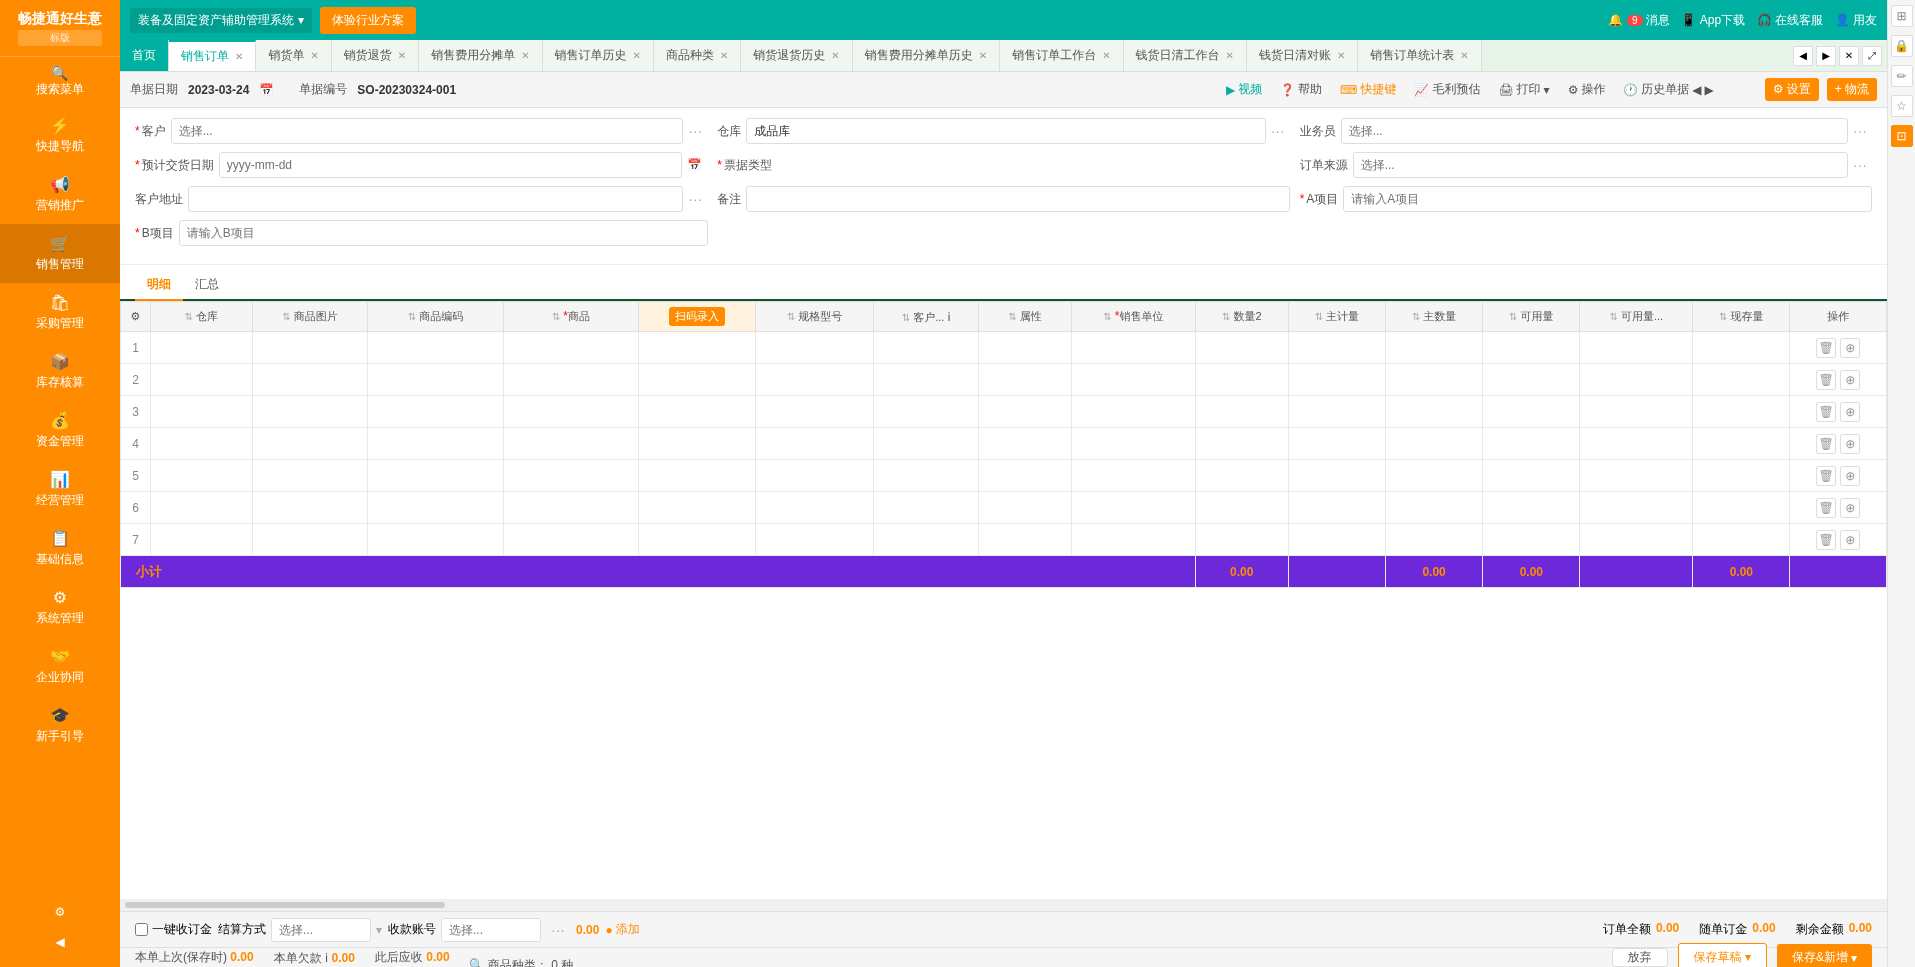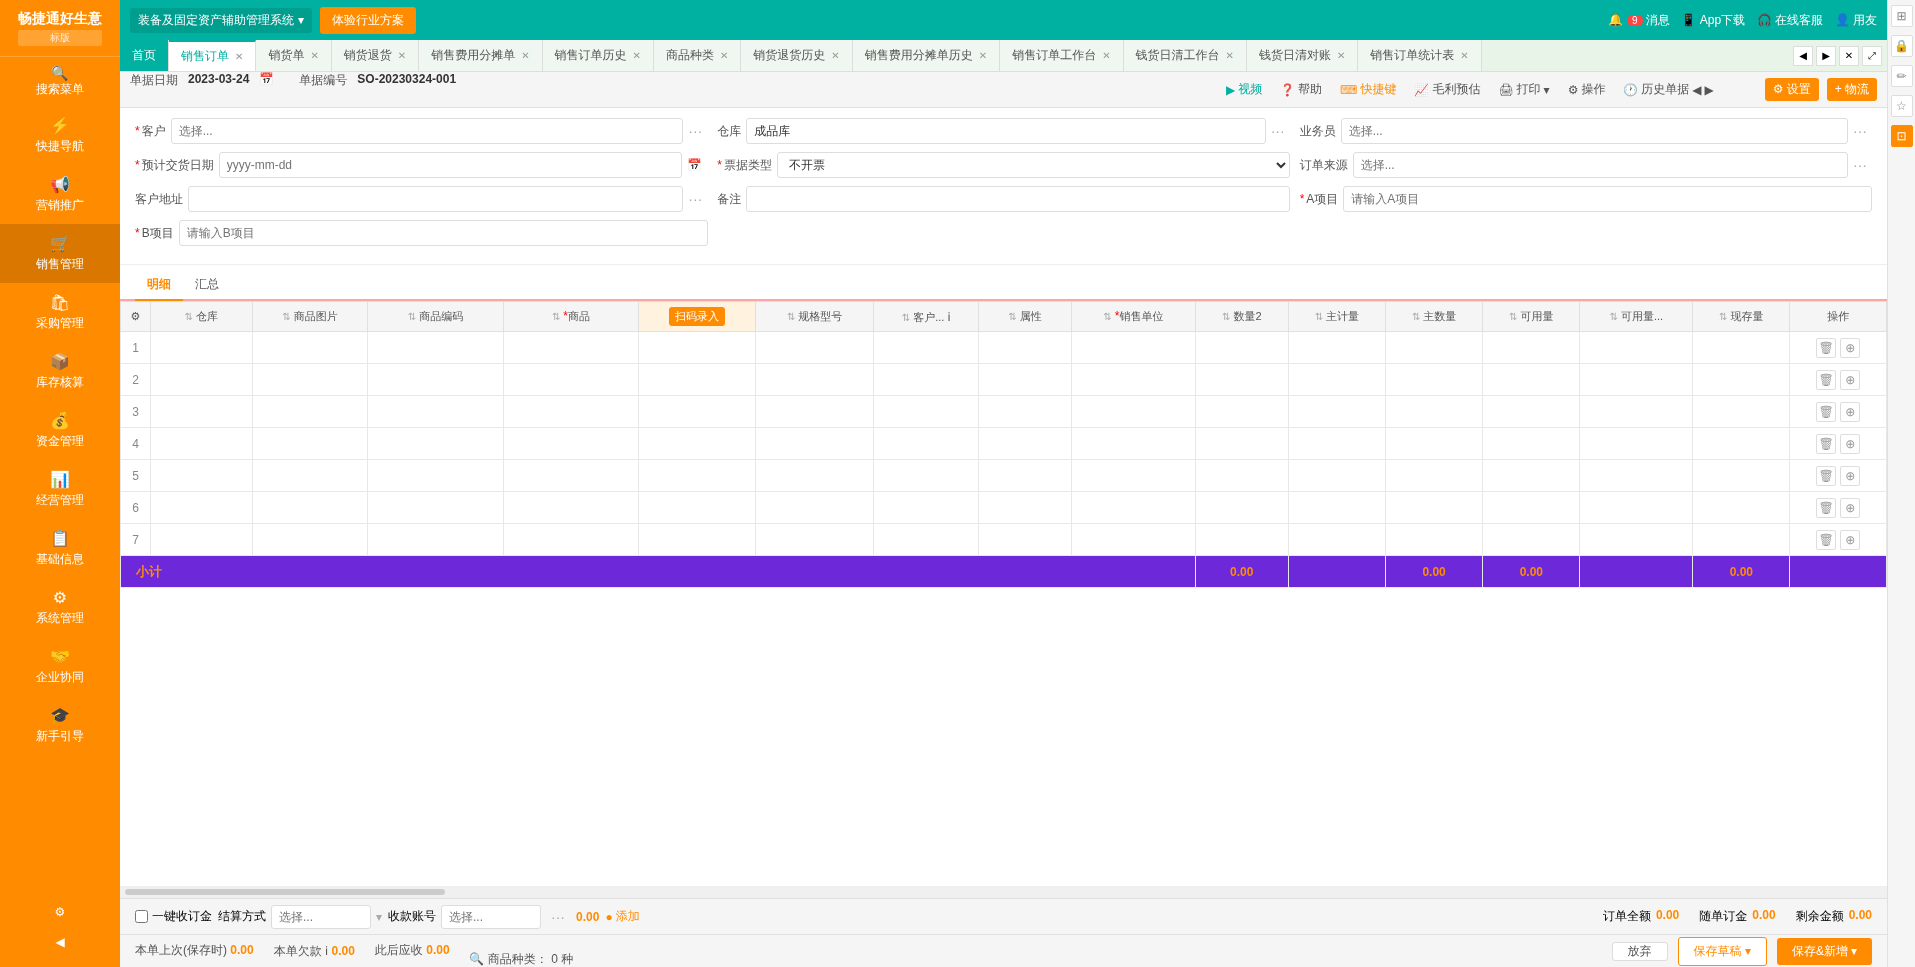--- a/index.html
+++ b/index.html
@@ -34,21 +34,21 @@
     .tab-item.active { background: white; color: #00b0a0; border-top: 2px solid #00b0a0; }
     .tab-close { color: #999; margin-left: 2px; font-size: 10px; }
     .tab-home { background: #00b0a0; color: white; }
     .tabbar-arrows { display: flex; align-items: center; margin-left: auto; padding: 0 5px; gap: 3px; }
     .tabbar-arrow { width: 20px; height: 20px; display: flex; align-items: center; justify-content: center; cursor: pointer; border: 1px solid #ddd; background: white; font-size: 10px; }
 
     
     .content { flex: 1; background: white; overflow-y: auto; display: flex; flex-direction: column; }
 
     
-    .form-toolbar { height: 36px; background: #f5f5f5; border-bottom: 1px solid #e0e0e0; display: flex; padding: 0 10px; gap: 10px; }
+    .form-toolbar { height: 36px; background: #f5f5f5; border-bottom: 1px solid #e0e0e0; display: flex; align-items: center; padding: 0 10px; gap: 10px; }
     .toolbar-label { color: #555; font-size: 12px; }
     .toolbar-value { color: #333; font-size: 12px; font-weight: bold; }
     .toolbar-right { margin-left: auto; display: flex; align-items: center; gap: 8px; }
     .toolbar-btn { display: flex; align-items: center; gap: 3px; cursor: pointer; color: #555; font-size: 12px; padding: 2px 5px; }
     .toolbar-btn.orange { color: #ff8c00; }
     .toolbar-btn.green { color: #00b0a0; }
     .icon-settings { background: #ff8c00; color: white; padding: 3px 8px; border-radius: 3px; cursor: pointer; font-size: 11px; margin-left: 33px; }
     .icon-add { background: #ff8c00; color: white; padding: 3px 8px; border-radius: 3px; cursor: pointer; font-size: 11px; margin-left: 5px; }
 
     
@@ -56,21 +56,21 @@
     .form-row { display: flex; align-items: center; margin-bottom: 8px; gap: 10px; }
     .form-field { display: flex; align-items: center; flex: 1; }
     .field-label { color: #555; font-size: 12px; white-space: nowrap; margin-right: 5px; min-width: fit-content; }
     .field-required { color: red; margin-right: 2px; }
     .field-input { flex: 1; border: 1px solid #ddd; border-radius: 3px; padding: 4px 7px; font-size: 12px; color: #999; outline: none; background: white; height: 26px; }
     .field-select { flex: 1; border: 1px solid #ddd; border-radius: 3px; padding: 4px 7px; font-size: 12px; color: #333; background: white; height: 26px; cursor: pointer; }
     .field-dots { color: #aaa; cursor: pointer; padding: 0 5px; font-size: 14px; }
     .field-icon { color: #aaa; cursor: pointer; padding: 0 5px; }
 
     
-    .inner-tabs { display: flex; border-bottom: 2px solid #fca5a5; padding: 0 15px; margin-top: 5px; }
+    .inner-tabs { display: flex; border-bottom: 2px solid #14532d; padding: 0 15px; margin-top: 5px; }
     .inner-tab { padding: 6px 12px; cursor: pointer; font-size: 13px; color: #555; }
     .inner-tab.active { color: #ff8c00; font-weight: bold; border-bottom: 2px solid #ff8c00; margin-bottom: -2px; }
 
     
     .table-wrapper { flex: 1; overflow-x: auto; overflow-y: auto; }
     table { width: 100%; border-collapse: collapse; min-width: 1300px; }
     thead tr { background: #f5f5f5; }
     th { border: 1px solid #e0e0e0; padding: 5px 6px; font-size: 11px; color: #555; font-weight: normal; text-align: center; white-space: nowrap; position: sticky; top: 0; background: #f5f5f5; z-index: 1; }
     th.highlight { background: #fff3e0; }
     td { border: 1px solid #e8e8e8; padding: 4px 6px; font-size: 12px; color: #333; text-align: center; height: 32px; }
@@ -92,21 +92,21 @@
     .bottom-checkbox { display: flex; align-items: center; gap: 4px; cursor: pointer; }
     .bottom-field { display: flex; align-items: center; gap: 5px; }
     .bottom-input { border: 1px solid #ddd; border-radius: 3px; padding: 3px 7px; font-size: 12px; width: 100px; height: 24px; }
     .bottom-add { color: #ff8c00; cursor: pointer; display: flex; align-items: center; gap: 3px; }
     .amount-value { color: #ff8c00; font-weight: bold; }
     .bottom-right { margin-left: auto; display: flex; flex-direction: column; align-items: flex-end; gap: 2px; font-size: 12px; }
     .amount-row { display: flex; gap: 20px; }
     .amount-item { display: flex; gap: 5px; }
 
     
-    .footer { height: 33px; background: #f5f5f5; border-top: 1px solid #e0e0e0; display: flex; align-items: center; padding: 0 15px; }
+    .footer { height: 20px; background: #f5f5f5; border-top: 1px solid #e0e0e0; display: flex; align-items: center; padding: 0 15px; }
     .footer-info { display: flex; gap: 20px; color: #555; font-size: 12px; }
     .footer-right { margin-left: auto; display: flex; align-items: center; gap: 10px; }
     .btn-discard { border: 1px solid #ddd; background: white; padding: 0 15px; border-radius: 3px; cursor: pointer; font-size: 12px; color: #555; }
     .btn-save-draft { border: 1px solid #ff8c00; background: white; color: #ff8c00; padding: 5px 15px; border-radius: 3px; cursor: pointer; font-size: 12px; }
     .btn-save-new { background: #ff8c00; color: white; padding: 5px 15px; border-radius: 3px; cursor: pointer; font-size: 12px; border: none; display: flex; align-items: center; gap: 3px; }
     .footer-product { color: #555; margin-left: 20px; margin-top: 16px; }
 
     
     .right-panel { width: 28px; background: #f5f5f5; border-left: 1px solid #e0e0e0; display: flex; flex-direction: column; align-items: center; padding: 5px 0; gap: 8px; }
     .right-panel-btn { width: 22px; height: 22px; display: flex; align-items: center; justify-content: center; cursor: pointer; border: 1px solid #ddd; background: white; border-radius: 2px; font-size: 12px; color: #888; }
@@ -368,25 +368,20 @@
       <div class="form-row">
         <div class="form-field">
           <span class="field-required">*</span>
           <span class="field-label">预计交货日期</span>
           <input class="field-input" placeholder="yyyy-mm-dd" style="">
           <span class="field-icon">📅</span>
         </div>
         <div class="form-field">
           <span class="field-required">*</span>
           <span class="field-label">票据类型</span>
-          <select class="field-select">
-            <option>不开票</option>
-            <option>增值税普通发票</option>
-            <option>增值税专用发票</option>
-          </select>
         </div>
         <div class="form-field">
           <span class="field-label">订单来源</span>
           <input class="field-input" placeholder="选择..." style="">
           <span class="field-dots">···</span>
         </div>
       </div>
 
       <div class="form-row">
         <div class="form-field">

